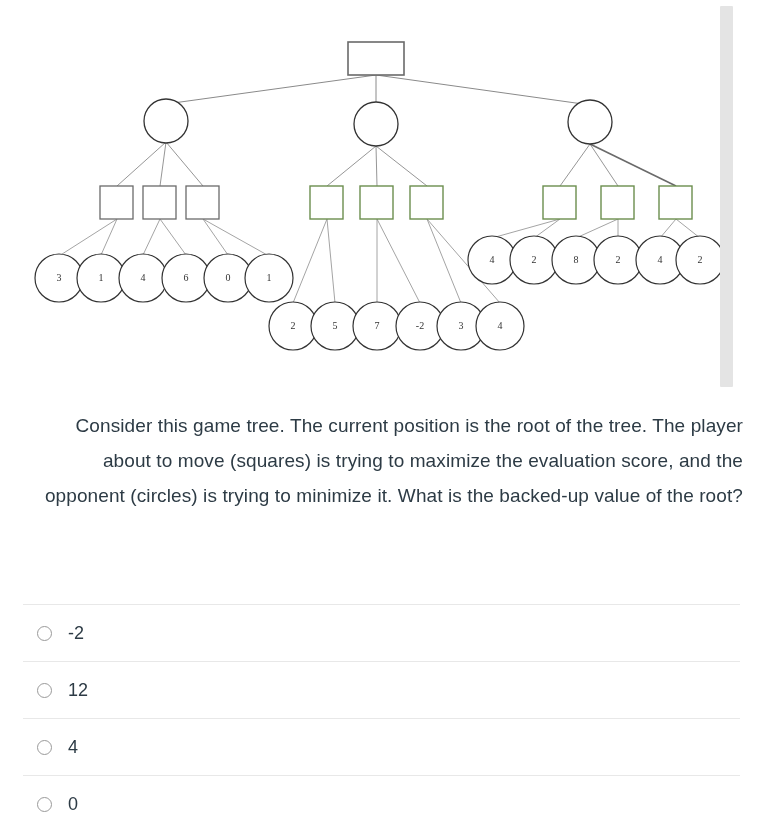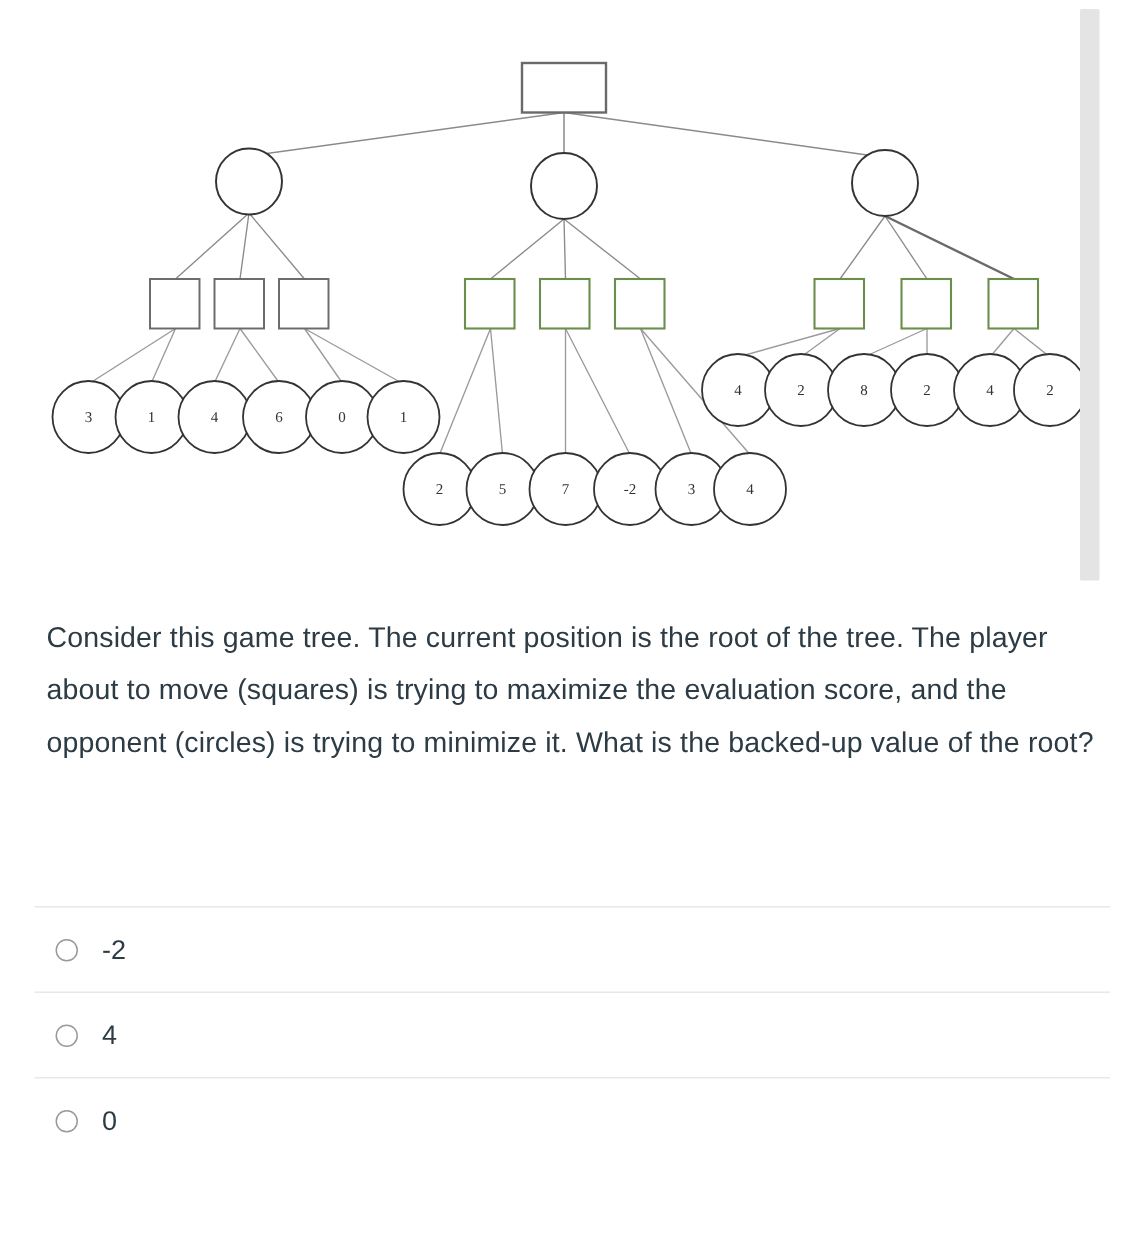--- a/index.html
+++ b/index.html
@@ -40,20 +40,21 @@
     background: #e4e4e4;
     border-radius: 1px;
   }
 
   
   #question-block {
     position: absolute;
     left: 31px;
     top: 408px;
     width: 712px;
+    text-align: right;
   }
   #question-text {
     font-size: 19px;
     line-height: 35px;
     color: #2d3b45;
     font-weight: 400;
     letter-spacing: 0.1px;
   }
 
   
@@ -269,20 +270,24 @@
   <div id="question-text">Consider this game tree. The current position is the root of the tree. The player about to move (squares) is trying to maximize the evaluation score, and the opponent  (circles) is trying to minimize it. What is the backed-up value of the root?</div>
 </div>
 
 <div id="answers">
 
   <div class="answer-row">
     <span class="radio-circle"></span>
     <span class="answer-label">-2</span>
   </div>
 
+  <div class="answer-row">
+    <span class="radio-circle"></span>
+    <span class="answer-label">12</span>
+  </div>
 
   <div class="answer-row">
     <span class="radio-circle"></span>
     <span class="answer-label">4</span>
   </div>
 
   <div class="answer-row">
     <span class="radio-circle"></span>
     <span class="answer-label">0</span>
   </div>

